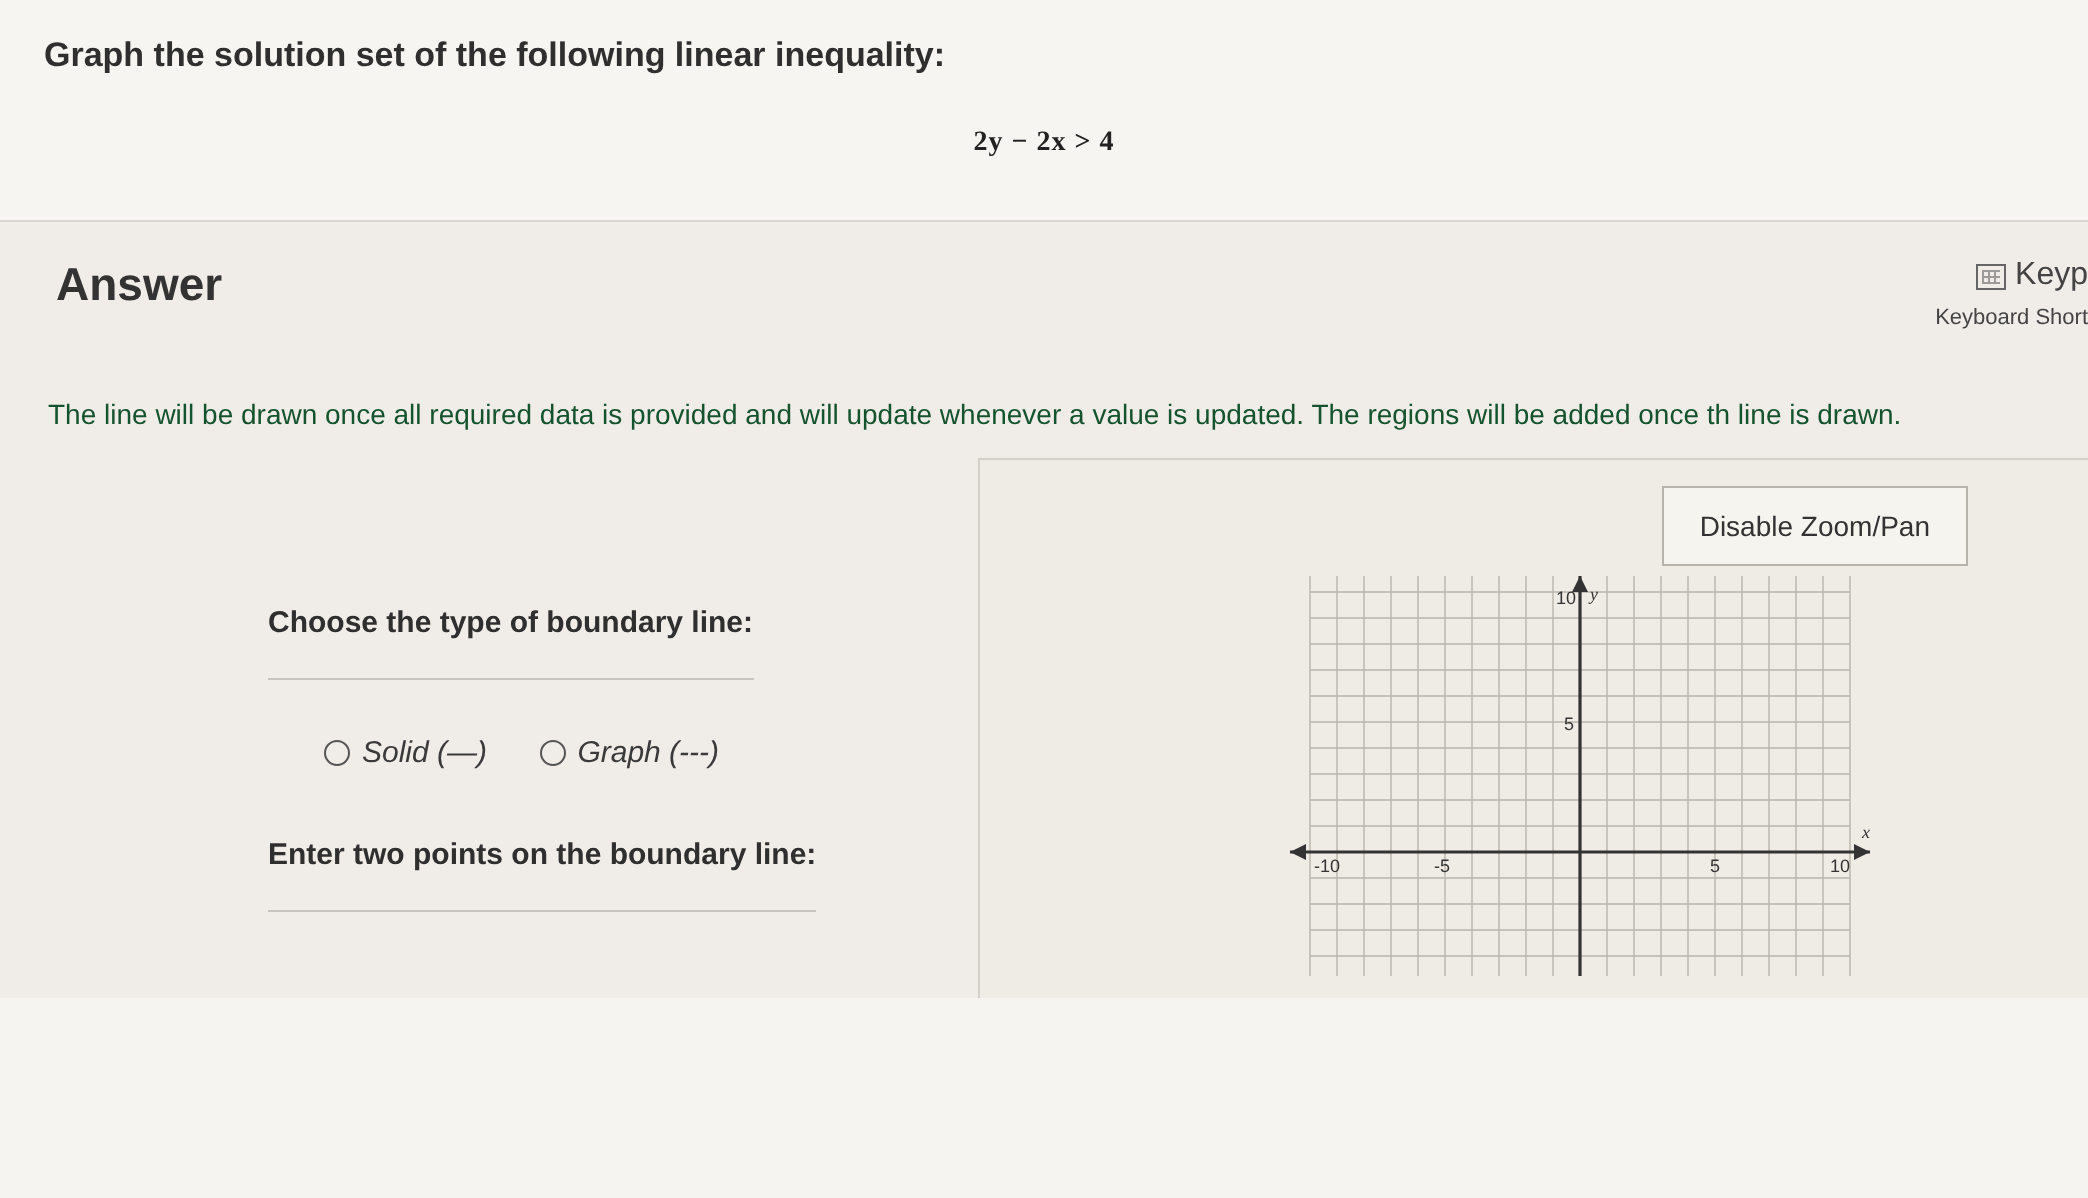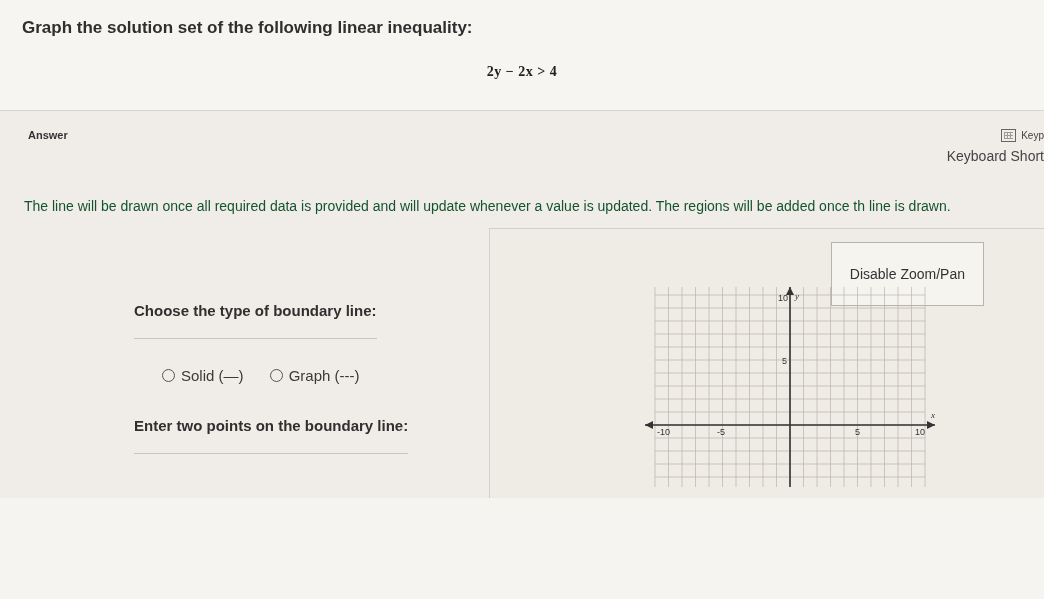--- a/index.html
+++ b/index.html
@@ -33,40 +33,40 @@
     .answer-section {
       padding: 18px 0 0 0;
       background: #f0ede9;
     }
     .answer-header {
       display: flex;
       justify-content: space-between;
       padding: 0 0 10px 28px;
     }
     .answer-title {
-      font-size: 11px;
+      font-size: 23px;
       font-weight: 700;
       color: #333;
     }
     .right-tools {
       text-align: right;
       font-size: 14px;
       color: #444;
       padding-right: 0;
     }
     .keypad-link {
       display: inline-flex;
       align-items: center;
       gap: 5px;
       cursor: pointer;
-      font-size: 10px;
+      font-size: 16px;
       margin-bottom: 6px;
     }
     .kb-shortcuts {
-      font-size: 14px;
+      font-size: 11px;
       display: block;
       cursor: pointer;
     }
     .instruction {
       font-size: 14px;
       color: #14532d;
       padding: 22px 0 12px 24px;
       line-height: 1.45;
     }
     .work-area {
@@ -85,20 +85,21 @@
       border-bottom: 1px solid #c8c5be;
       padding-bottom: 19px;
       margin-bottom: 28px;
       display: inline-block;
     }
     .radio-row {
       margin-bottom: 32px;
       padding-left: 28px;
       font-size: 15px;
       color: #3a3a3a;
+      font-style: italic;
     }
     .radio-option {
       display: inline-flex;
       align-items: center;
       gap: 6px;
       margin-right: 22px;
       cursor: pointer;
     }
     .radio-circle {
       width: 13px; height: 13px;
@@ -113,21 +114,21 @@
       border-top: 1px solid #d3d0c9;
       background: #efece6;
       min-height: 270px;
     }
     .zoom-btn {
       position: absolute;
       top: 13px;
       right: 60px;
       background: #f6f4ef;
       border: 1px solid #b7b4ab;
-      padding: 23px 18px;
+      padding: 11px 18px;
       font-size: 14px;
       color: #333;
       cursor: pointer;
       font-family: inherit;
       margin-left: 18px;
     }
     .graph-svg {
       position: absolute;
       top: 58px;
       left: 145px;

